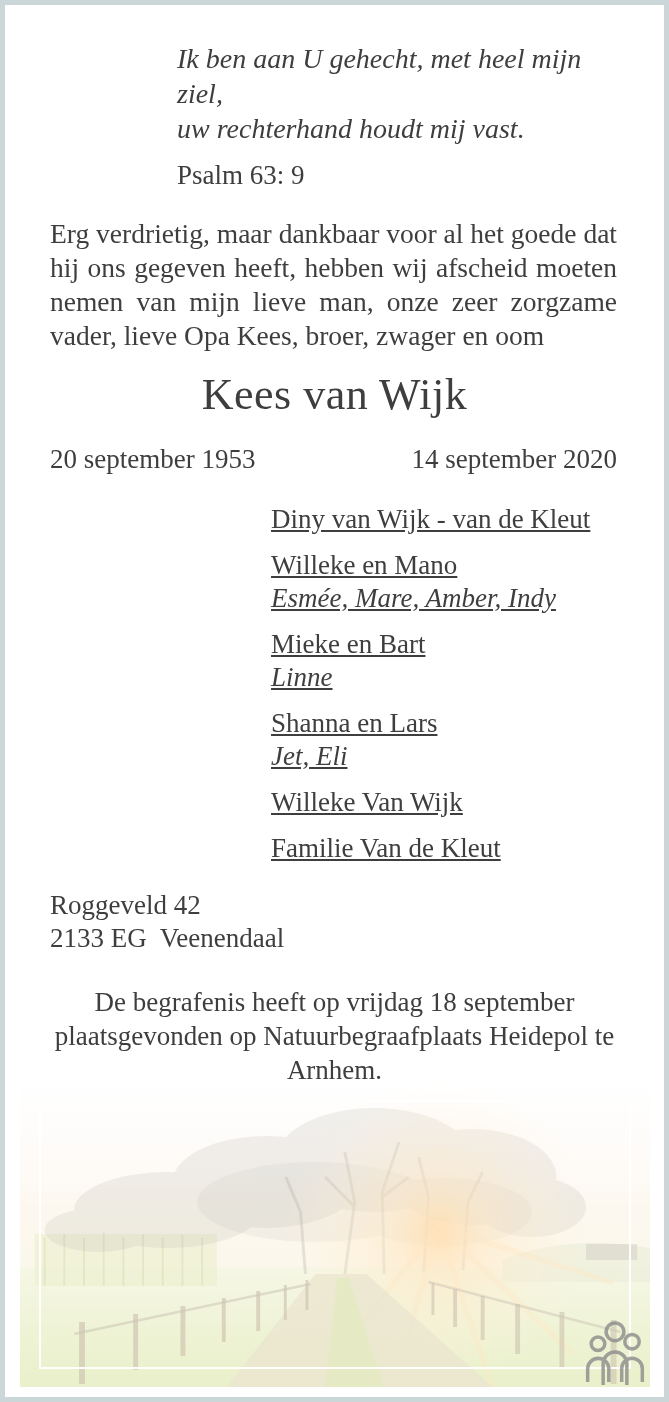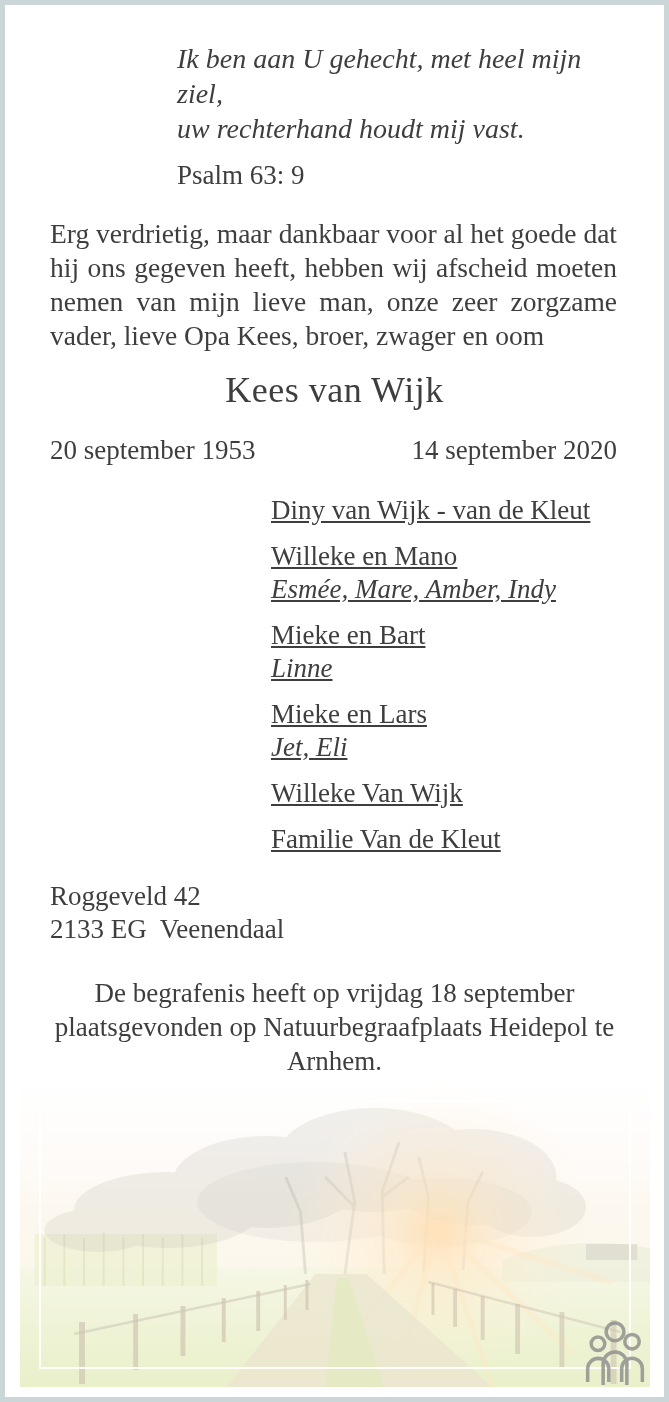--- a/index.html
+++ b/index.html
@@ -30,21 +30,21 @@
     margin: 26px 47px 0 45px;
     font-size: 27.5px;
     line-height: 34px;
     text-align: justify;
     text-justify: inter-word;
   }
   
   .name {
     margin-top: 16px;
     text-align: center;
-    font-size: 36px;
+    font-size: 44px;
     font-weight: normal;
     letter-spacing: 0.5px;
   }
   
   .dates {
     display: flex;
     justify-content: space-between;
     margin: 24px 47px 0 45px;
     font-size: 27px;
     gap: 40px;
@@ -119,21 +119,21 @@
     </div>
     <div class="family-entry">
       <div>Willeke en Mano</div>
       <div class="family-children">Esmée, Mare, Amber, Indy</div>
     </div>
     <div class="family-entry">
       <div>Mieke en Bart</div>
       <div class="family-children">Linne</div>
     </div>
     <div class="family-entry">
-      <div>Mieke en Lars</div>
+      <div>Shanna en Lars</div>
       <div class="family-children">Jet, Eli</div>
     </div>
     <div class="family-entry">
       <div>Willeke Van Wijk</div>
     </div>
     <div class="family-entry">
       <div>Familie Van de Kleut</div>
     </div>
   </div>
 

